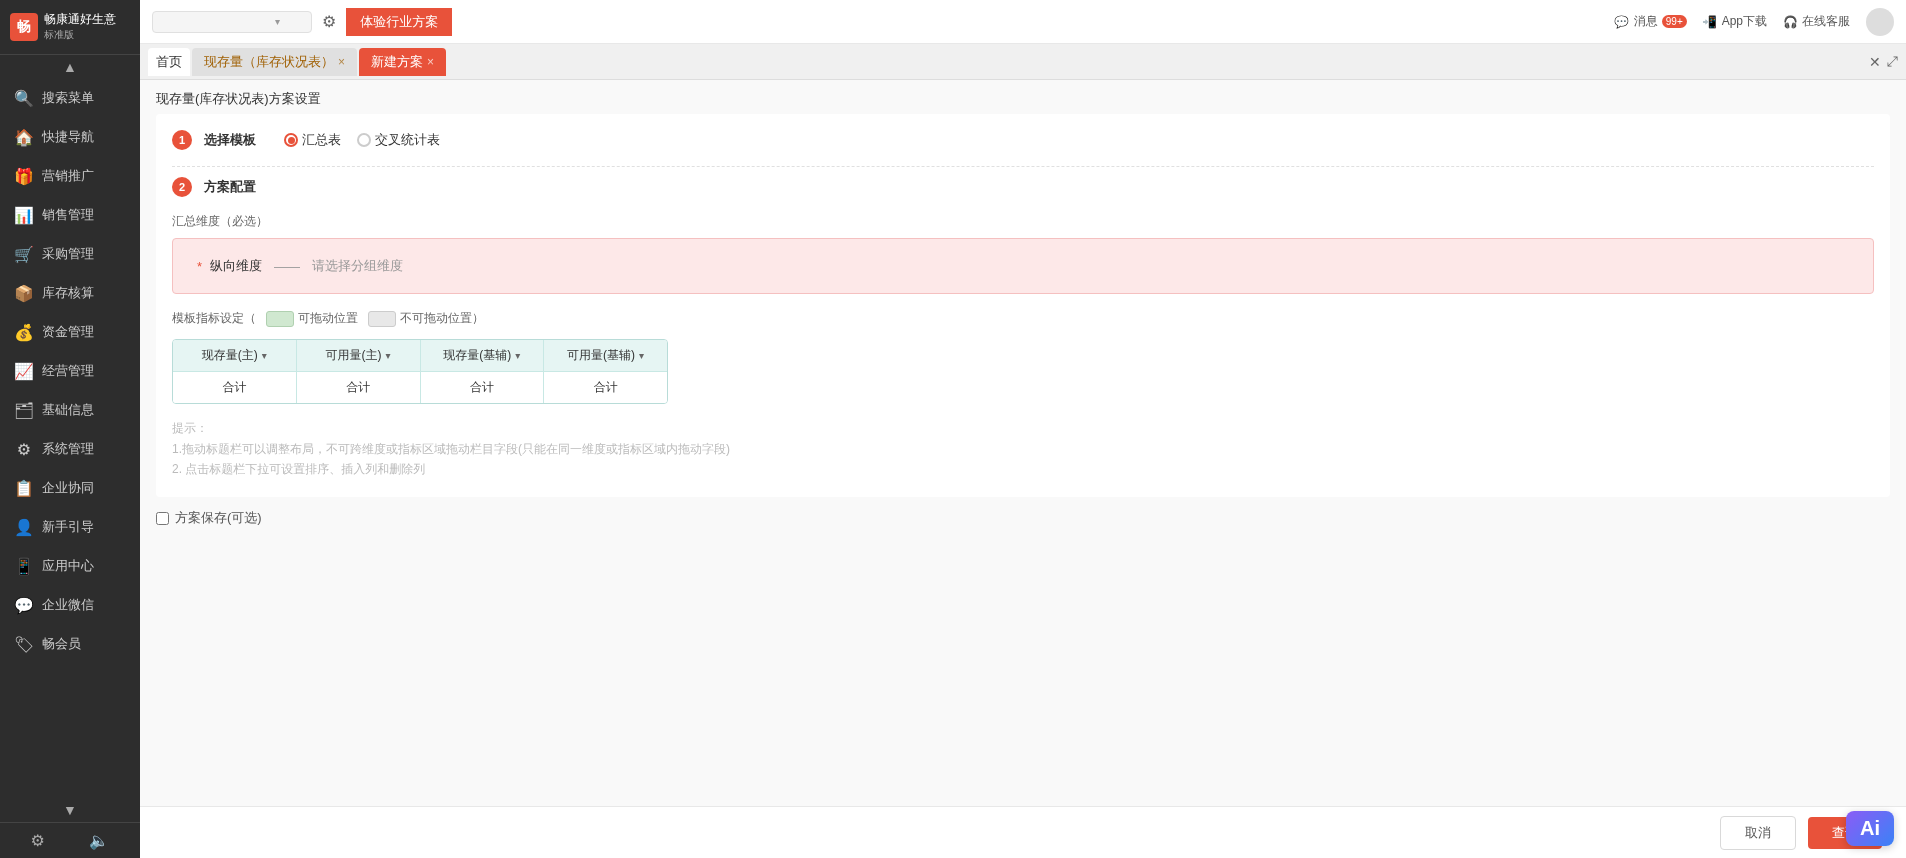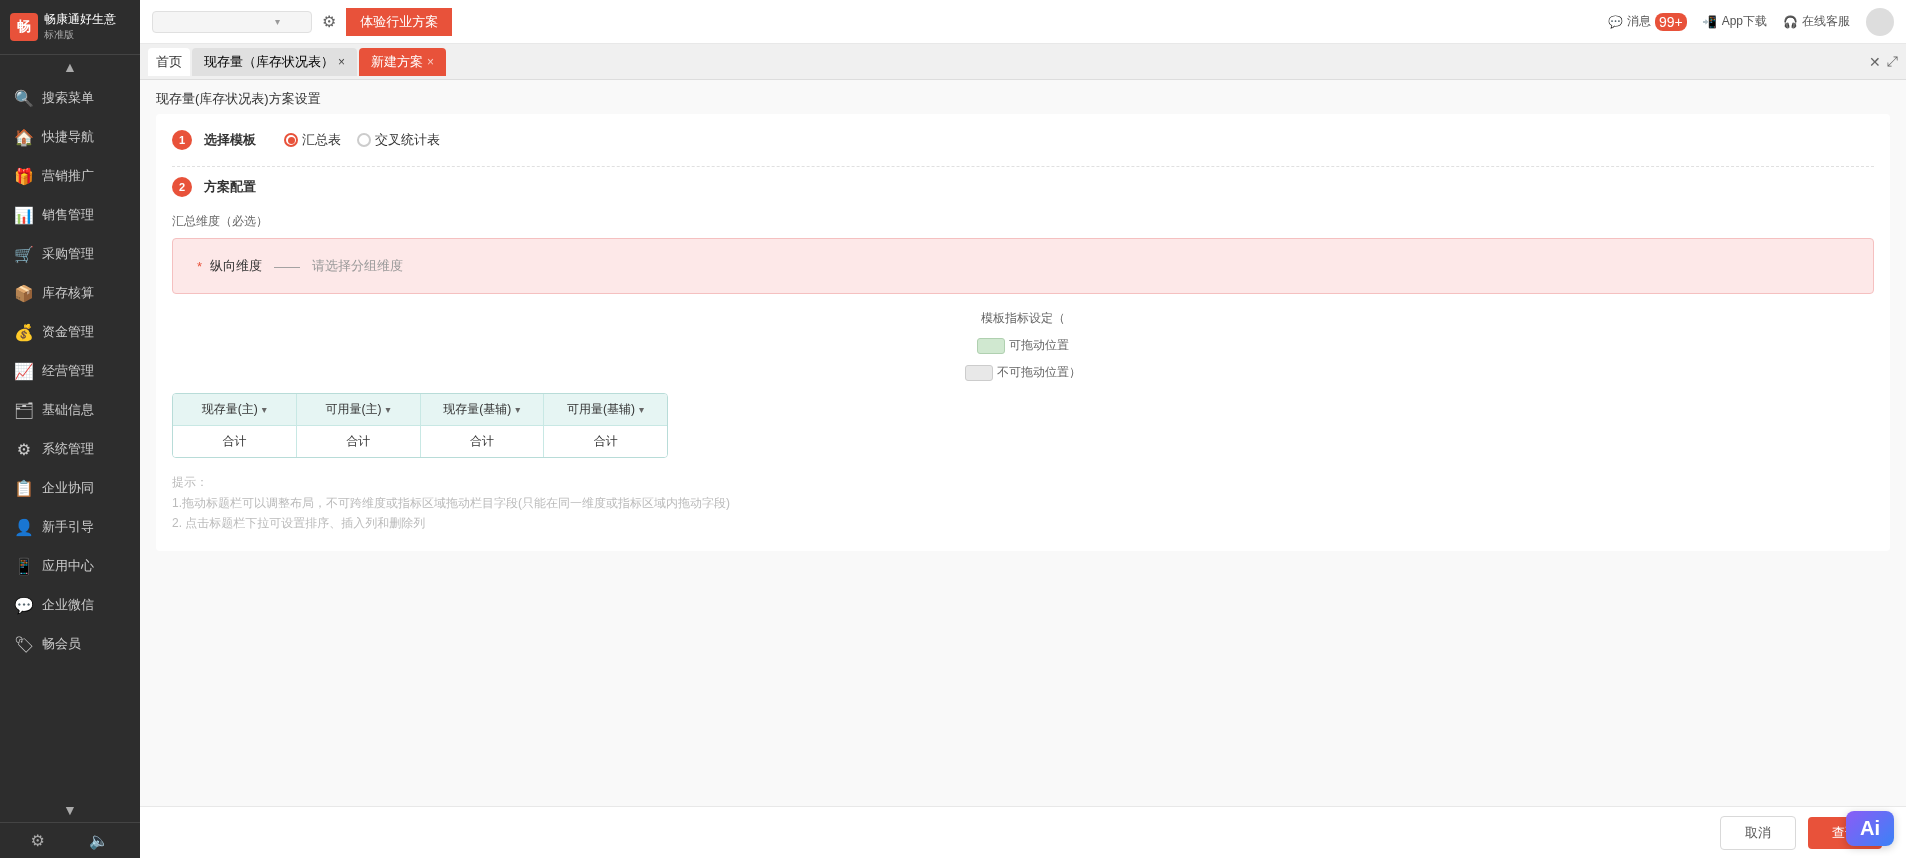--- a/index.html
+++ b/index.html
@@ -140,21 +140,21 @@
       align-items: center;
       gap: 4px;
       color: #555;
       font-size: 12px;
       cursor: pointer;
     }
     .header-right-item .badge {
       background: #e8523a;
       color: #fff;
       border-radius: 8px;
-      font-size: 14px;
+      font-size: 10px;
       padding: 1px 4px;
     }
     .user-avatar {
       width: 28px;
       height: 28px;
       background: #ddd;
       border-radius: 50%;
     }
 
     
@@ -169,21 +169,21 @@
     }
     .tab {
       display: flex;
       align-items: center;
       gap: 4px;
       padding: 5px 12px;
       border-radius: 4px 4px 0 0;
       font-size: 13px;
       cursor: pointer;
       background: #e0e0e0;
-      color: #000000;
+      color: #a16207;
     }
     .tab.active {
       background: #e8523a;
       color: #fff;
     }
     .tab .close-btn {
       font-size: 12px;
       cursor: pointer;
       opacity: 0.7;
     }
@@ -322,21 +322,20 @@
     .dimension-placeholder { color: #999; }
 
     
     .template-indicators {
       display: flex;
       align-items: center;
       gap: 10px;
       margin-bottom: 12px;
       font-size: 12px;
       color: #666;
-      flex-direction: column;
     }
     .indicator-draggable {
       display: flex;
       align-items: center;
       gap: 4px;
     }
     .indicator-box {
       width: 28px;
       height: 16px;
       border-radius: 3px;
@@ -694,20 +693,26 @@
           <div class="tip-item">
             <span>1.拖动标题栏可以调整布局，不可跨维度或指标区域拖动栏目字段(只能在同一维度或指标区域内拖动字段)</span>
           </div>
           <div class="tip-item">
             <span>2. 点击标题栏下拉可设置排序、插入列和删除列</span>
           </div>
         </div>
       </div>
     </div>
 
+    <div class="page-bottom">
+      <label class="save-checkbox">
+        <input type="checkbox" style="">
+        <span>方案保存(可选)</span>
+      </label>
+    </div>
 
   </div>
 
   <div class="action-bar">
     <button class="cancel-btn">取消</button>
     <button class="query-btn">查询</button>
   </div>
 
 </div>
 

